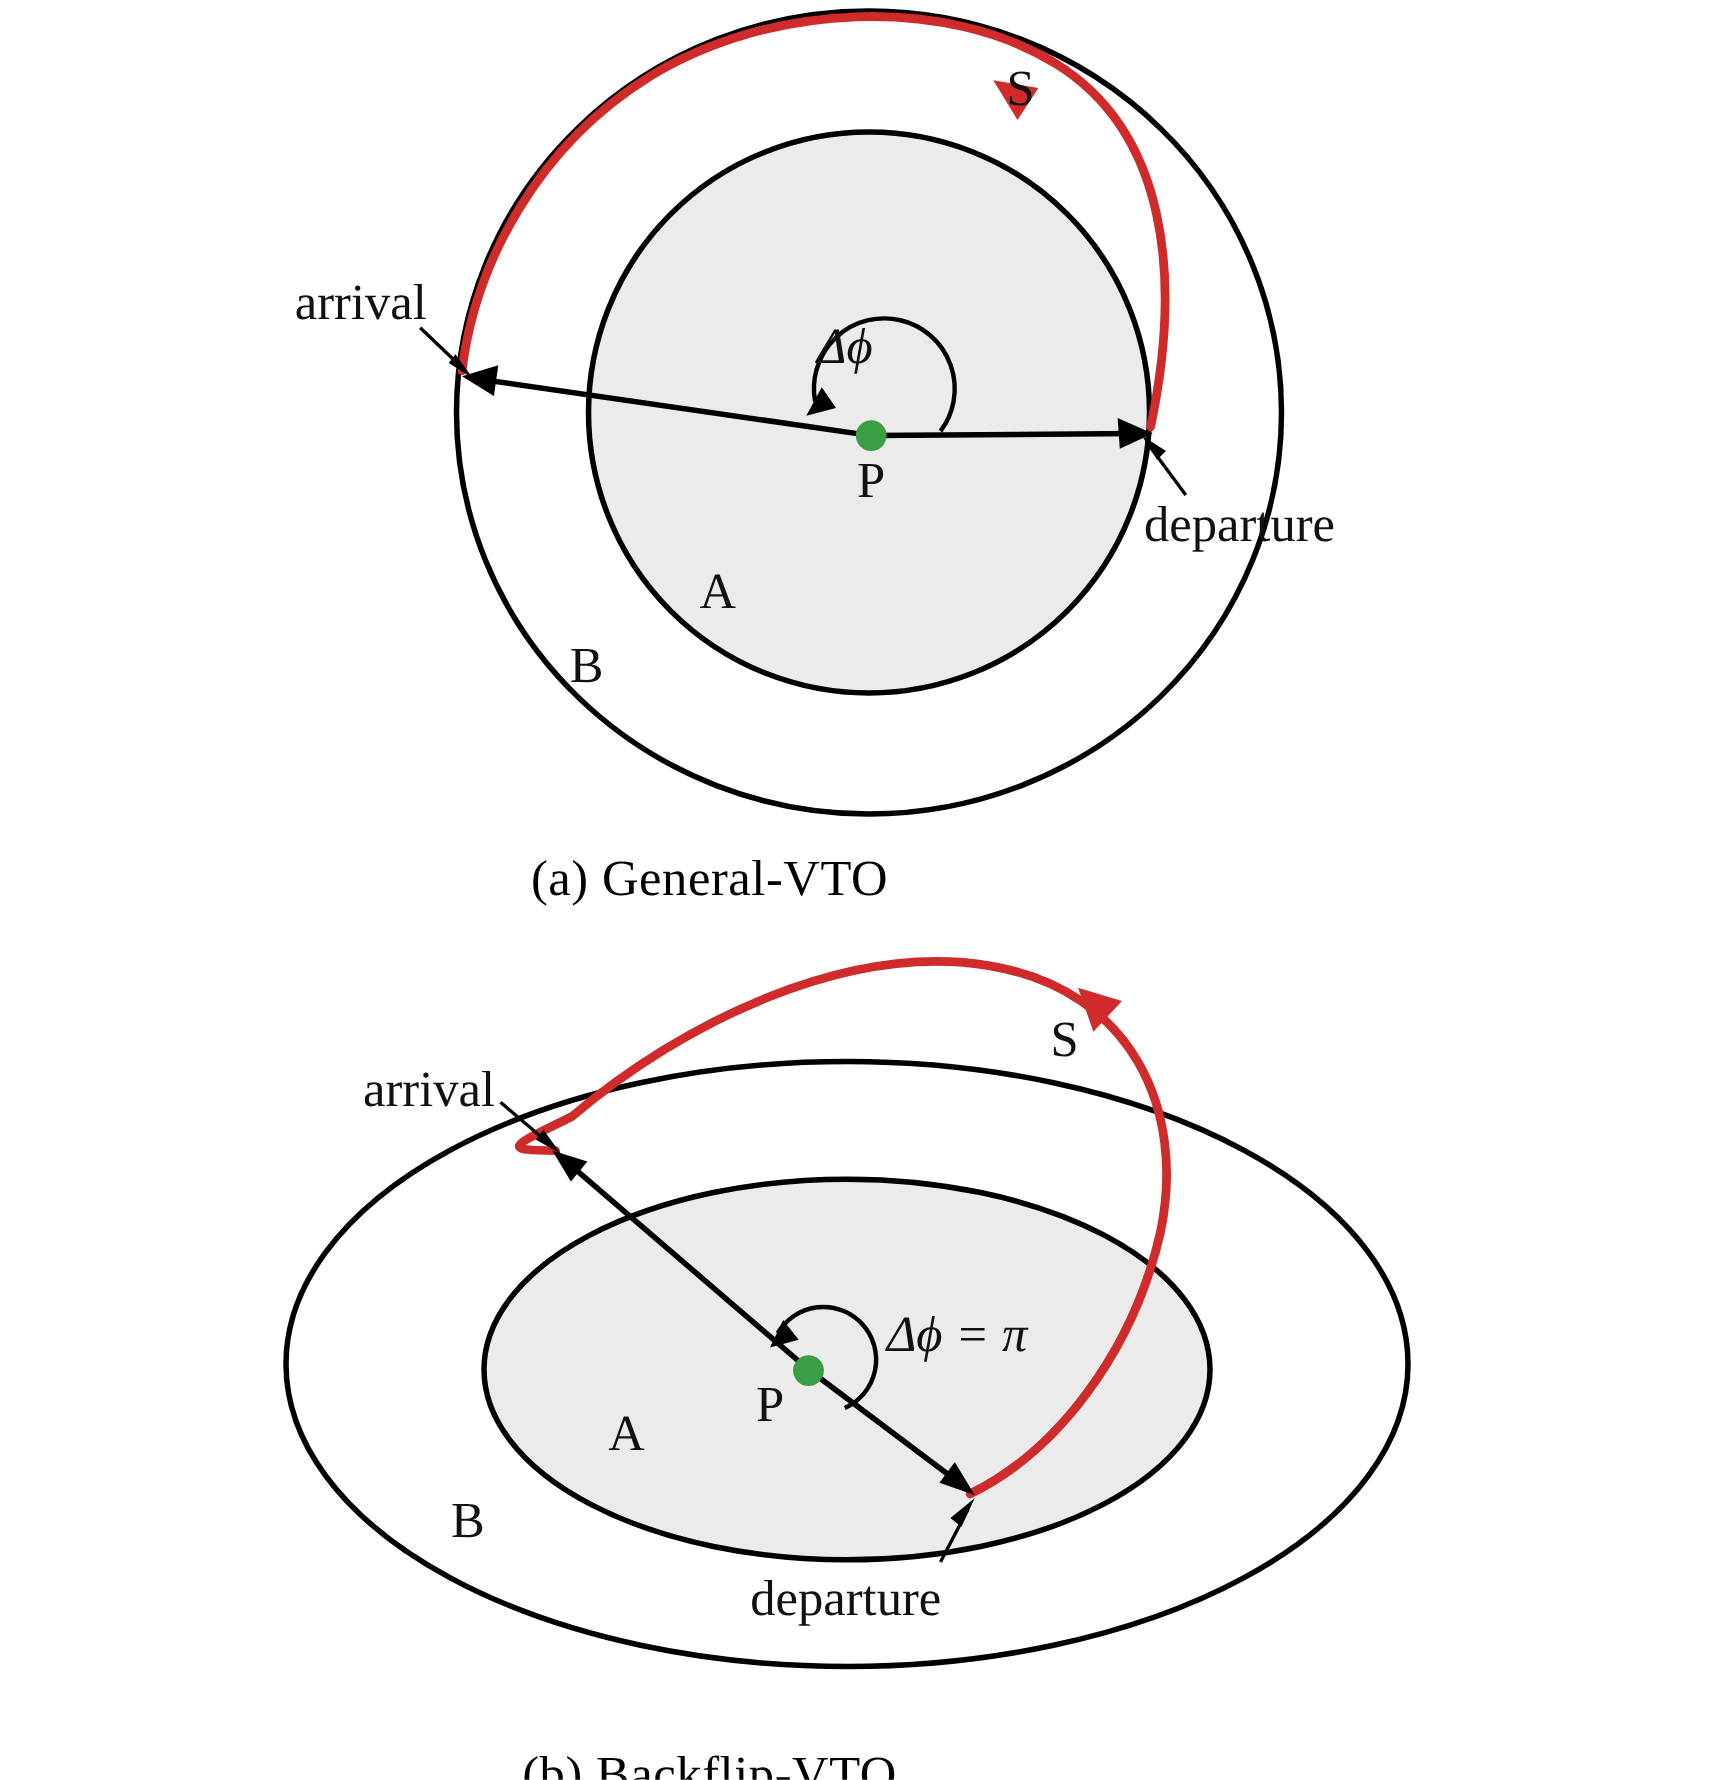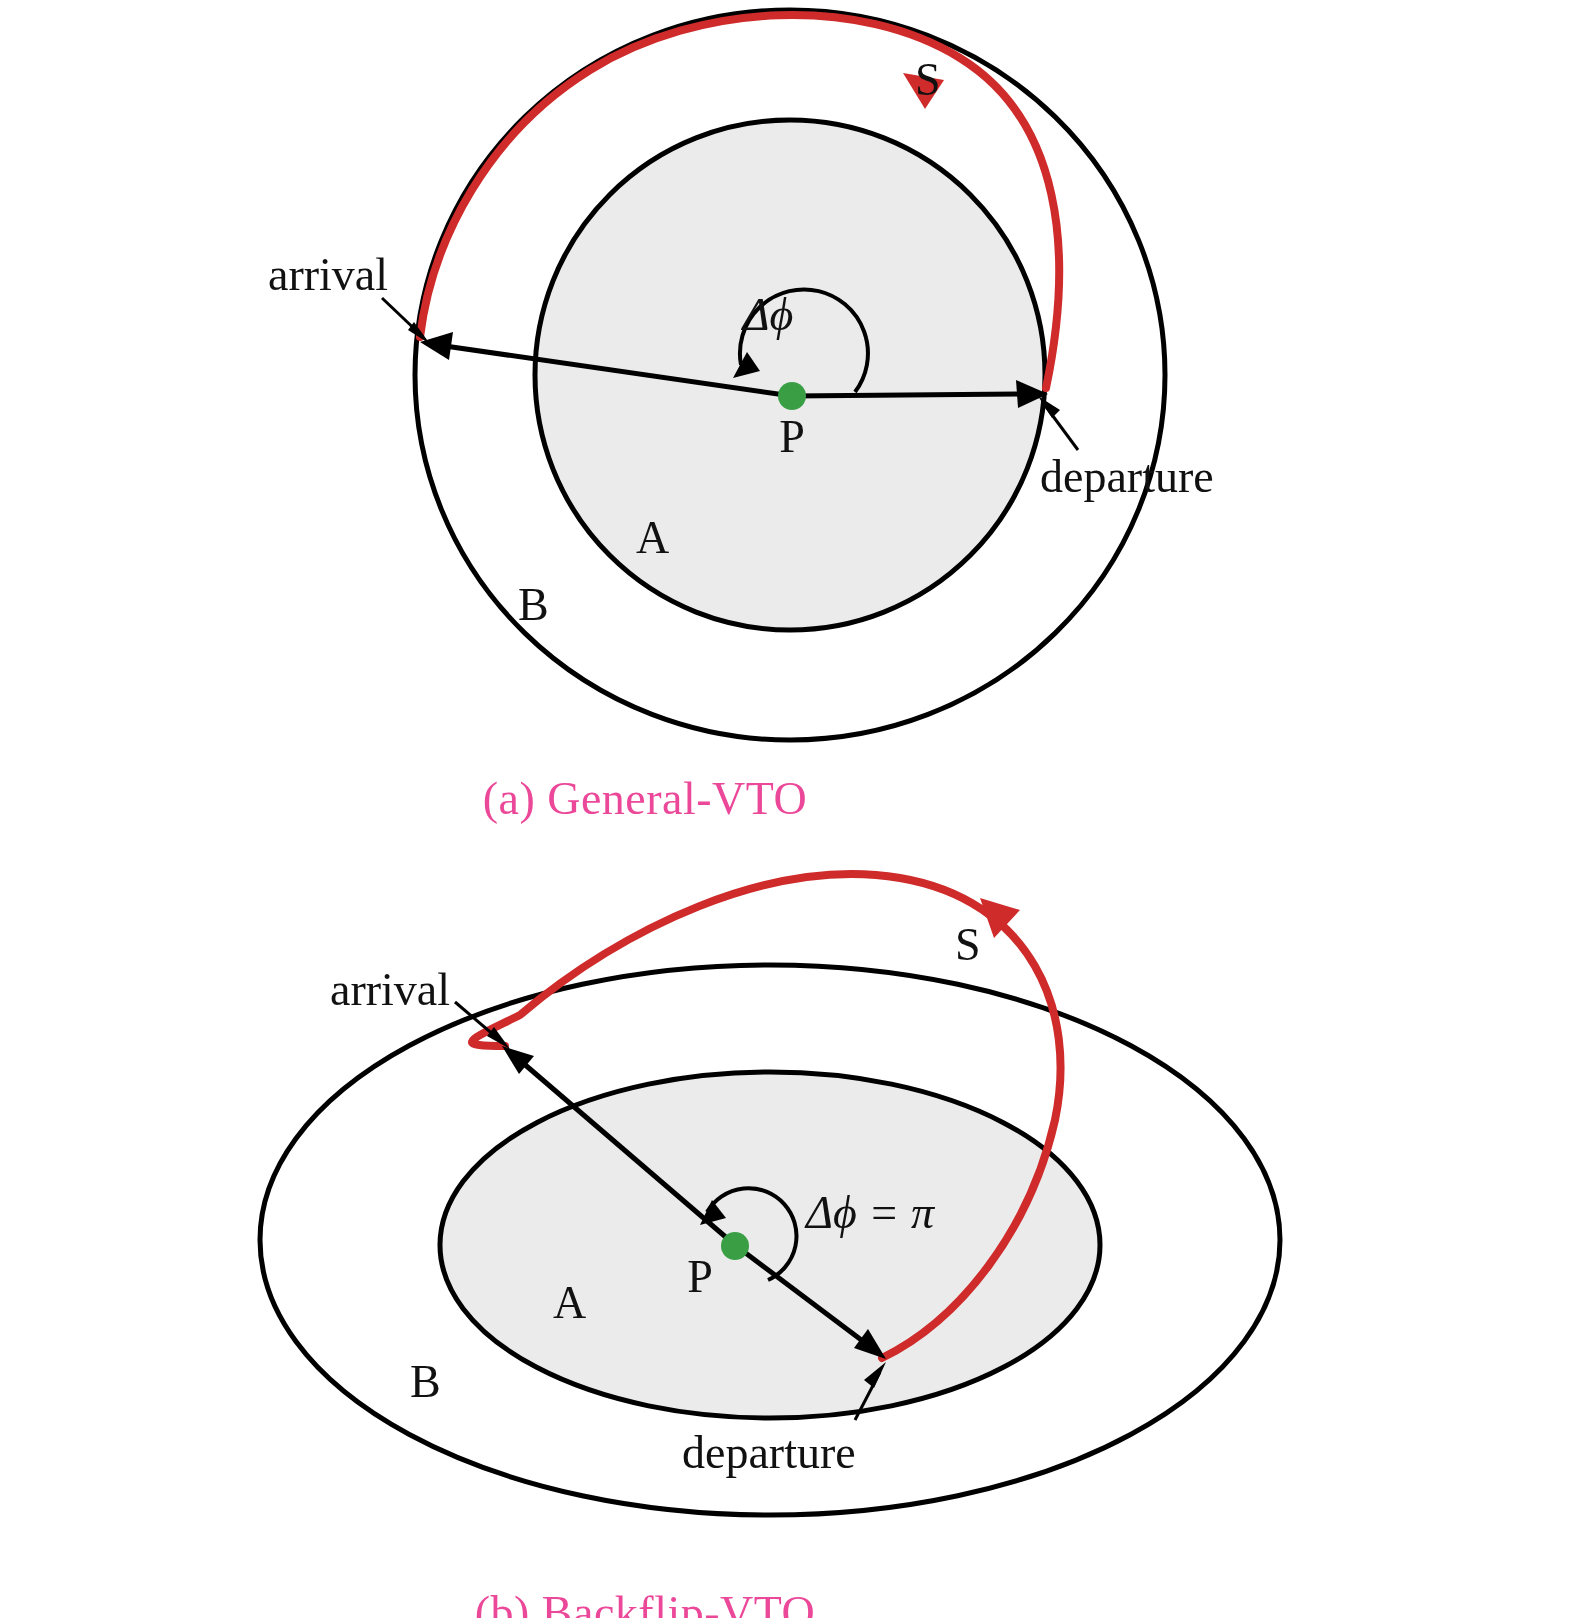--- a/index.html
+++ b/index.html
@@ -32,21 +32,21 @@
     display: block;
     position: absolute;
     left: 0;
     top: 0;
   }
   .caption {
     position: absolute;
     width: 1290px;
     text-align: center;
     font-size: 46px;
-    color: #ec4899;
+    color: #000000;
     letter-spacing: 0.5px;
   }
   #caption-a { top: 772px; }
   #caption-b { top: 1586px; }
   text {
     font-family: "Liberation Serif", "DejaVu Serif", serif;
     fill: #111111;
   }
   .lbl-big   { font-size: 46px; }
   .lbl-math-i{ font-size: 46px; font-style: italic; }

